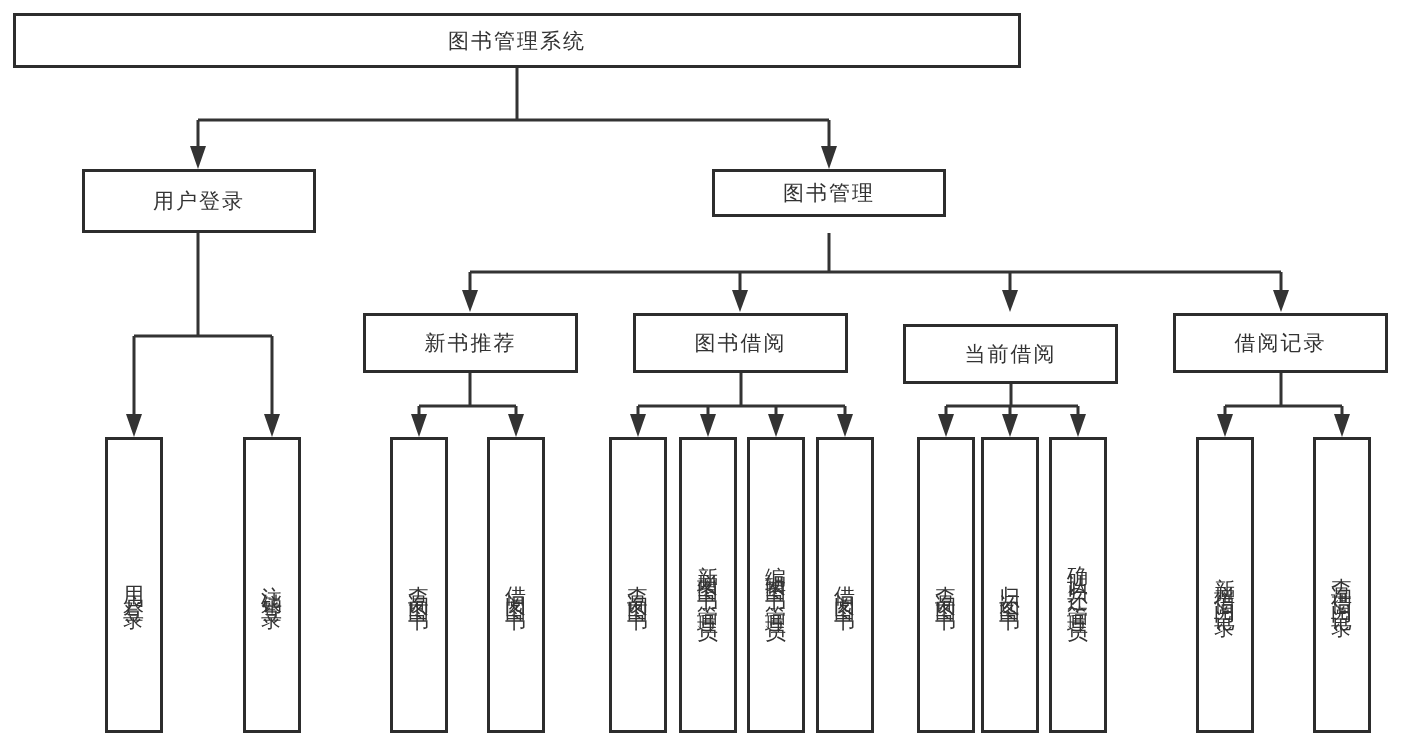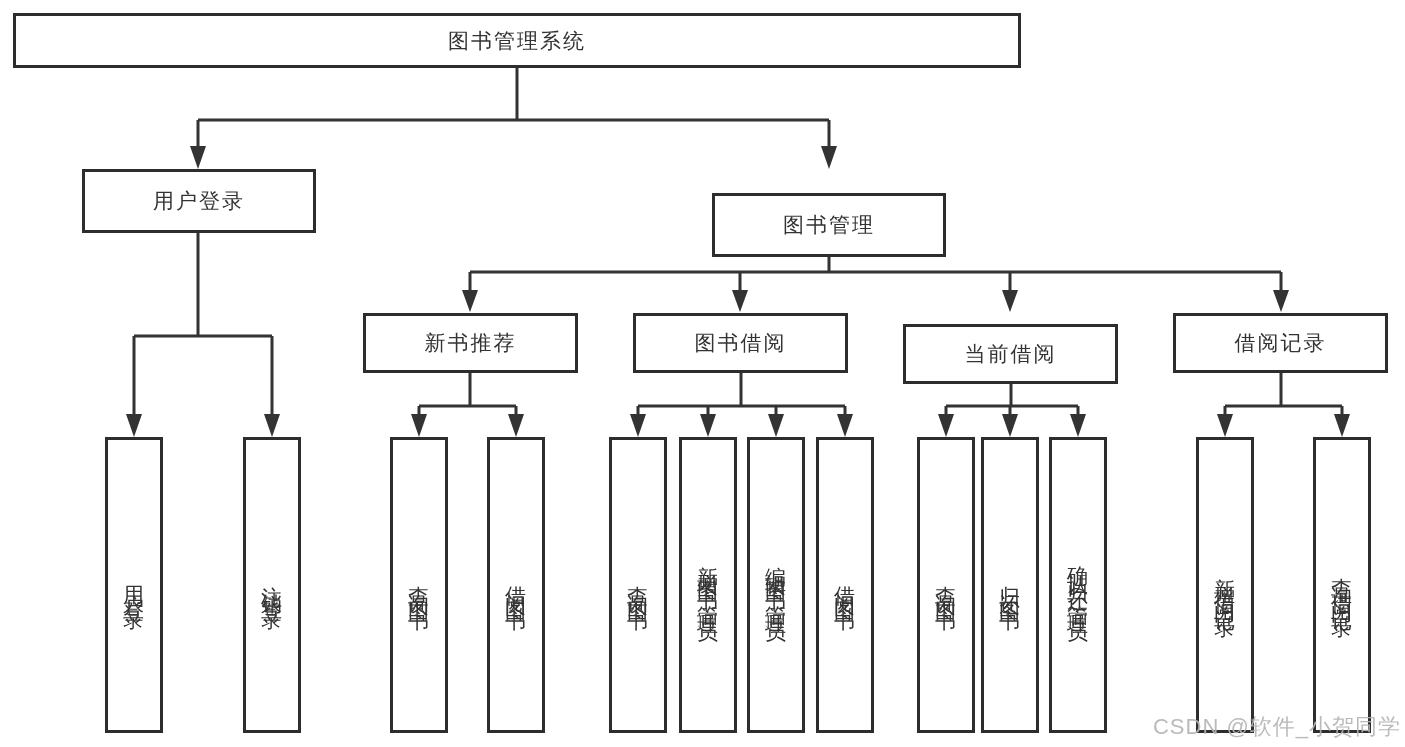--- a/index.html
+++ b/index.html
@@ -100,21 +100,21 @@
     </g>
   </svg>
 
   <div class="node h" style="left:13px; top:13px; width:1008px; height:55px;">
     <span>图书管理系统</span>
   </div>
 
   <div class="node h" style="left:82px; top:169px; width:234px; height:64px;">
     <span>用户登录</span>
   </div>
-  <div class="node h" style="left:712px; top:169px; width:234px; height:64px;margin-top:24px;">
+  <div class="node h" style="left:712px; top:169px; width:234px; height:48px;">
     <span>图书管理</span>
   </div>
 
   <div class="node h" style="left:633px; top:313px; width:215px; height:60px;">
     <span>图书借阅</span>
   </div>
   <div class="node h" style="left:363px; top:313px; width:215px; height:60px;">
     <span>新书推荐</span>
   </div>
   <div class="node h" style="left:903px; top:324px; width:215px; height:60px;">
@@ -161,15 +161,14 @@
     <span>确认归还（管理员）</span>
   </div>
 
   <div class="node v" style="left:1196px; top:437px; width:58px; height:296px;">
     <span>新增借阅记录</span>
   </div>
   <div class="node v" style="left:1313px; top:437px; width:58px; height:296px;">
     <span>查询借阅记录</span>
   </div>
 
-  <div class="watermark">CSDN @软件_小贺同学</div>
 
 </div>
 
 </body></html>

